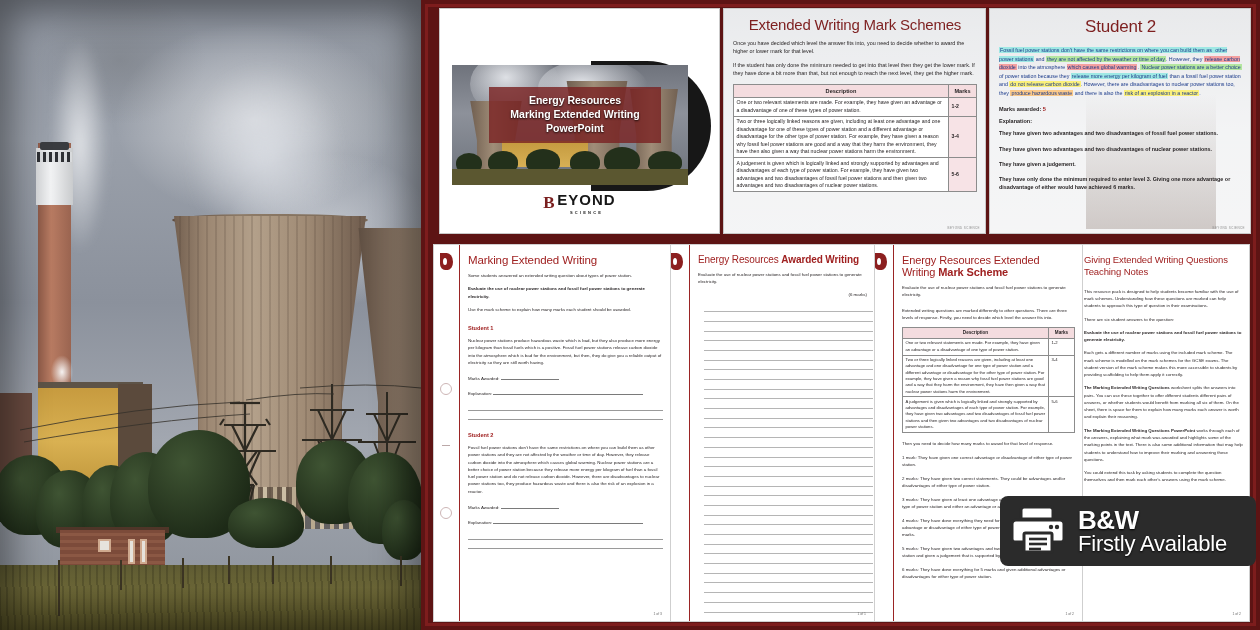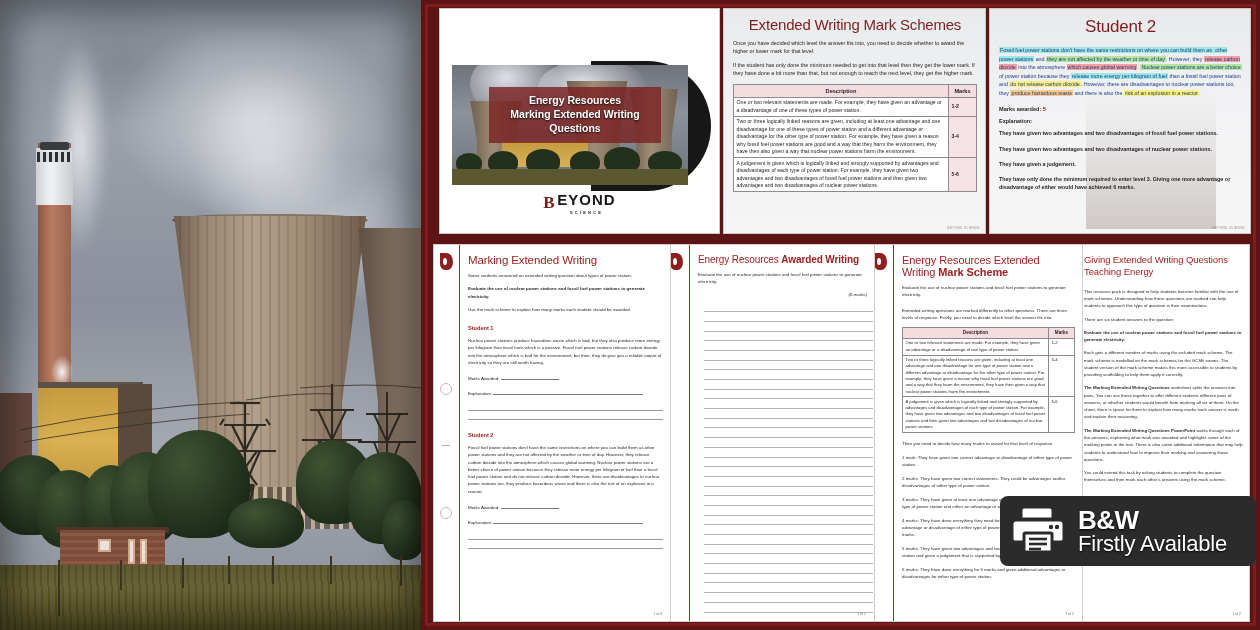--- a/index.html
+++ b/index.html
@@ -342,21 +342,21 @@
           <div class="mini-tree" style="left:36px;  top:86px; width:30px; height:22px;"></div>
           <div class="mini-tree" style="left:74px;  top:84px; width:34px; height:24px;"></div>
           <div class="mini-tree" style="left:118px; top:86px; width:30px; height:22px;"></div>
           <div class="mini-tree" style="left:152px; top:82px; width:36px; height:26px;"></div>
           <div class="mini-tree" style="left:196px; top:86px; width:34px; height:22px;"></div>
           <div class="mini-field"></div>
         </div>
         <div class="sa-titlebox">
           <div>Energy Resources</div>
           <div>Marking Extended Writing</div>
-          <div>Questions</div>
+          <div>PowerPoint</div>
         </div>
         <div class="beyond-logo">
           <div class="bl-row">
             <span class="bl-b">B</span>
             <span>
               <span class="bl-word">EYOND</span>
               <div class="bl-sub">SCIENCE</div>
             </span>
           </div>
         </div>
@@ -413,21 +413,21 @@
         <div class="slide-foot">BEYOND SCIENCE</div>
       </div>
     </div>
 
     <div class="docs-row">
 
       <div class="doc doc-4">
         <div class="doc-body" style="left:8px; right:6px;">
           <div class="doc-h1" style="font-size:9.5px; line-height:1.25">
             <span>Giving Extended Writing Questions</span><br>
-            <span>Teaching Energy</span>
+            <span>Teaching Notes</span>
           </div>
           <div class="doc-p" style="margin-top:10px">This resource pack is designed to help students become familiar with the use of mark schemes. Understanding how these questions are marked can help students to approach this type of question in their examinations.</div>
           <div class="doc-p">There are six student answers to the question:</div>
           <div class="doc-p bold">Evaluate the use of nuclear power stations and fossil fuel power stations to generate electricity.</div>
           <div class="doc-p">Each gets a different number of marks using the included mark scheme. The mark scheme is modelled on the mark schemes for the GCSE exams. The student version of the mark scheme makes this more accessible to students by providing scaffolding to help them apply it correctly.</div>
           <div class="doc-p">
             <b>The Marking Extended Writing Questions</b><span> worksheet splits the answers into pairs. You can use these together to offer different students different pairs of answers, or whether students would benefit from marking all six of them. On the sheet, there is space for them to explain how many marks each answer is worth and explain their reasoning.</span>
           </div>
           <div class="doc-p">
             <b>The Marking Extended Writing Questions PowerPoint</b><span> works through each of the answers, explaining what mark was awarded and highlights some of the marking points in the text. There is also some additional information that may help students to understand how to improve their marking and answering these questions.</span>

